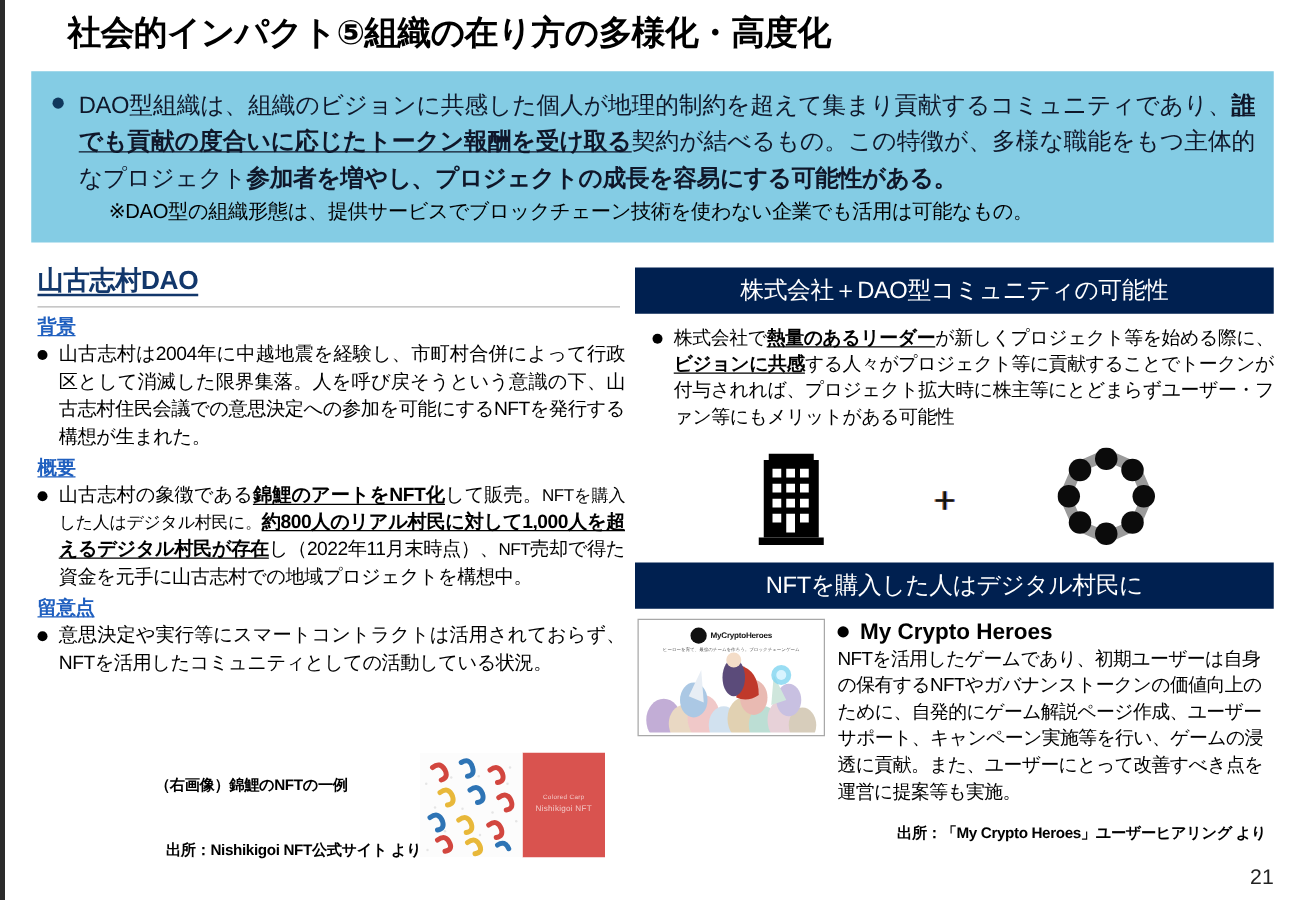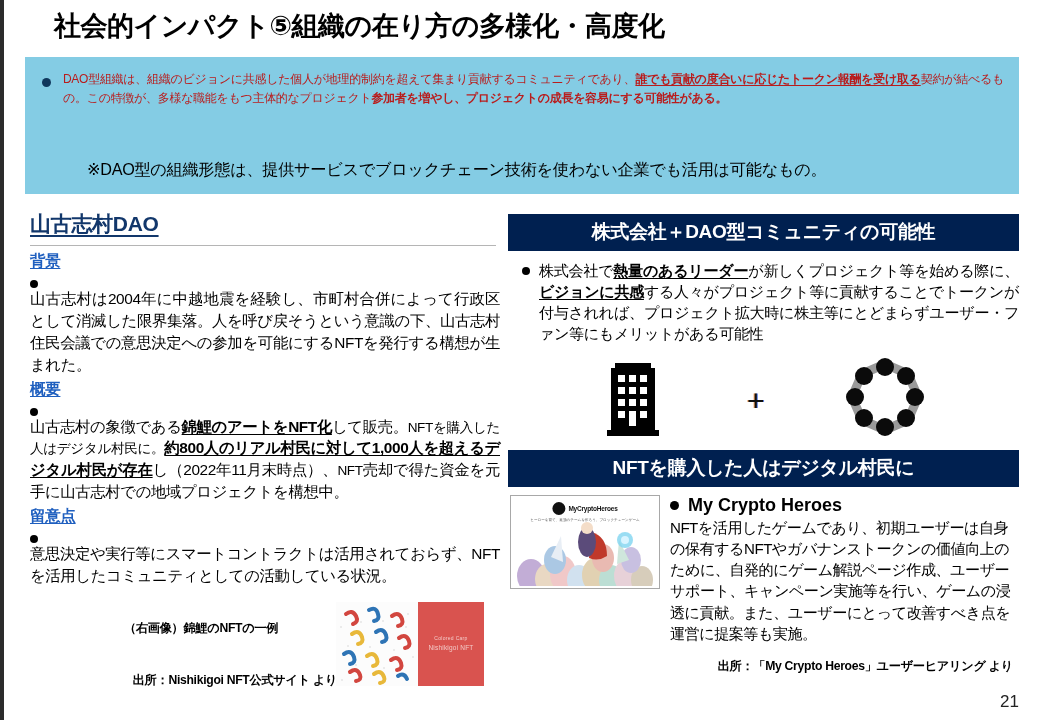--- a/index.html
+++ b/index.html
@@ -30,21 +30,21 @@
   }
   .callout-bullet-row{
     position:absolute;left:17px;top:13px;width:962px;
     display:flex;align-items:flex-start;
   }
   .cb-dot{
     width:9px;height:9px;border-radius:50%;background:#10375c;
     margin-top:8px;margin-right:12px;flex:0 0 auto;
   }
   .callout-text{
-    font-size:12px;line-height:1.55;color:#b91c1c;letter-spacing:-0.3px;
+    font-size:19px;line-height:1.55;color:#0f172a;letter-spacing:-0.3px;
     text-align:justify;
   }
   .callout-note{
     position:absolute;left:62px;top:101px;width:930px;
     font-size:16.2px;line-height:1.4;letter-spacing:-0.3px;
     text-align:left;
   }
   b.u{font-weight:bold;text-decoration:underline;text-underline-offset:2px;}
   b.n{font-weight:bold;}
 
@@ -54,21 +54,21 @@
     font-size:21px;font-weight:bold;color:#12376b;
     text-decoration:underline;text-decoration-color:#12376b;
     text-underline-offset:4px;letter-spacing:-0.3px;
   }
   .lc-rule{height:1px;background:#b5b5b5;margin-top:7px;margin-bottom:5px;width:466px;}
   .sub-head{
     font-size:15.5px;font-weight:bold;color:#1f5fbf;
     text-decoration:underline;text-underline-offset:2px;
     margin-top:3px;margin-bottom:1px;letter-spacing:-0.3px;
   }
-  .li{display:flex;align-items:flex-start;margin-bottom:1px;flex-direction:column;}
+  .li{display:flex;align-items:flex-start;margin-bottom:1px;}
   .li-dot{
     width:8px;height:8px;border-radius:50%;background:#000;
     margin-top:7px;margin-right:9px;flex:0 0 auto;
   }
   .li-text{font-size:15.4px;line-height:1.42;letter-spacing:-0.4px;text-align:justify;}
   .sm{font-size:13.6px;}
 
   
   .cap-block{position:absolute;left:124px;top:620px;width:250px;text-align:left;}
   .cap-line{font-size:12.2px;font-weight:bold;letter-spacing:-0.3px;}
@@ -84,21 +84,21 @@
     display:flex;flex-direction:column;align-items:center;justify-content:center;
     color:#f3c9c7;line-height:1.5;
   }
   .nft-r1{font-size:5px;letter-spacing:0.3px;}
   .nft-r2{font-size:6.5px;letter-spacing:0.2px;}
 
   
   .right-col{position:absolute;left:508px;top:214px;width:511px;}
   .bar{
     background:#002050;color:#fff;text-align:center;
-    font-size:19px;font-weight:bold;letter-spacing:-0.3px;
+    font-size:19px;font-weight:normal;letter-spacing:-0.3px;
     padding:5px 0 6px 0;
   }
   .r-body{margin-top:9px;}
   .r-li{display:flex;align-items:flex-start;padding-left:14px;}
   .r-text{font-size:15.1px;line-height:1.4;letter-spacing:-0.4px;text-align:justify;}
 
   
   .icon-row{
     position:absolute;left:508px;top:358px;width:511px;height:82px;
   }

